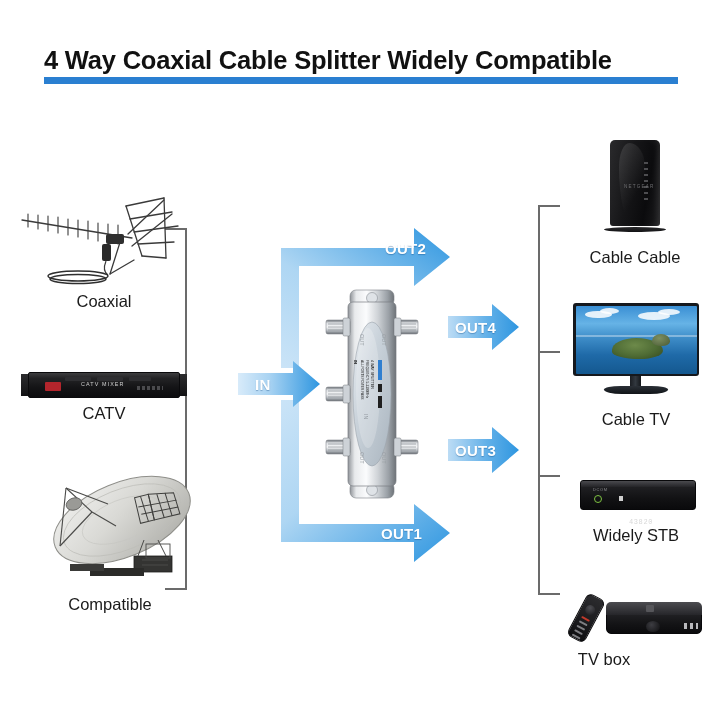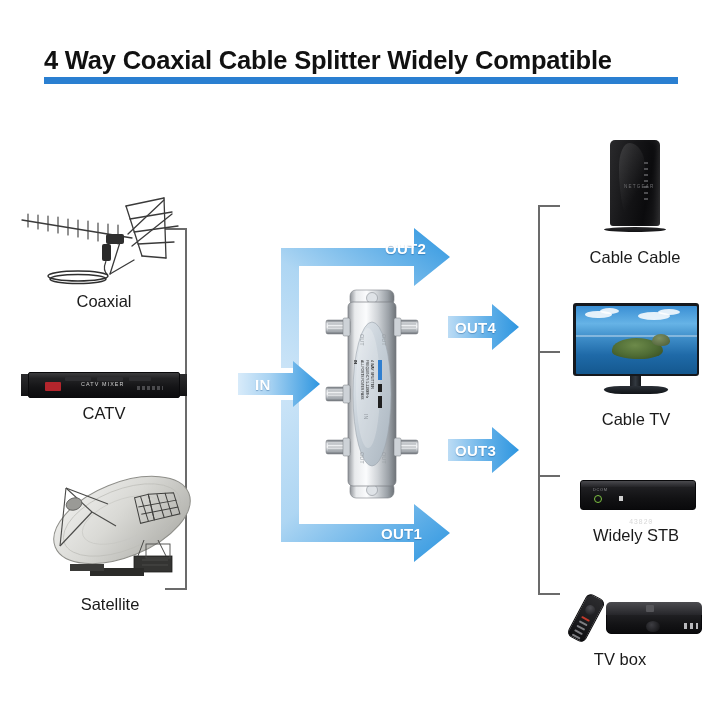--- a/index.html
+++ b/index.html
@@ -366,21 +366,21 @@
         <line x1="108" y1="92" x2="114" y2="76"></line>
         <line x1="136" y1="92" x2="128" y2="76"></line>
         <line x1="112" y1="96" x2="138" y2="96"></line>
         <line x1="112" y1="101" x2="138" y2="101"></line>
       </g>
       <rect x="116" y="80" width="24" height="14" fill="none" stroke="#4a4a48" stroke-width="0.9"></rect>
       <rect x="60" y="104" width="54" height="8" fill="#2b2b29"></rect>
       <rect x="40" y="100" width="34" height="7" fill="#3a3a38"></rect>
     </svg>
   </div>
-  <div class="dev-label" style="left:22px; top:595px; width:176px;">Satellite</div>
+  <div class="dev-label" style="left:22px; top:595px; width:176px;">Compatible</div>
 
   <div class="splitter">
     <svg viewBox="0 0 96 212" width="96" height="212">
       <defs>
         <linearGradient id="metalV" x1="0" y1="0" x2="1" y2="0">
           <stop offset="0%" stop-color="#8f9398"></stop>
           <stop offset="14%" stop-color="#e8eaec"></stop>
           <stop offset="38%" stop-color="#fbfcfd"></stop>
           <stop offset="62%" stop-color="#cfd3d7"></stop>
           <stop offset="85%" stop-color="#9aa0a6"></stop>
@@ -505,15 +505,15 @@
       <div class="btn" style="top:33px;"></div>
       <div class="btn" style="top:38px;"></div>
       <div class="btn" style="top:43px;"></div>
     </div>
     <div class="box"></div>
     <div class="lid"></div>
     <div class="logo"></div>
     <div class="circle"></div>
     <div class="lights"></div>
   </div>
-  <div class="dev-label" style="left:550px; top:650px; width:140px;">TV box</div>
+  <div class="dev-label" style="left:534px; top:650px; width:140px;">TV box</div>
 
 </div>
 
 </body></html>

